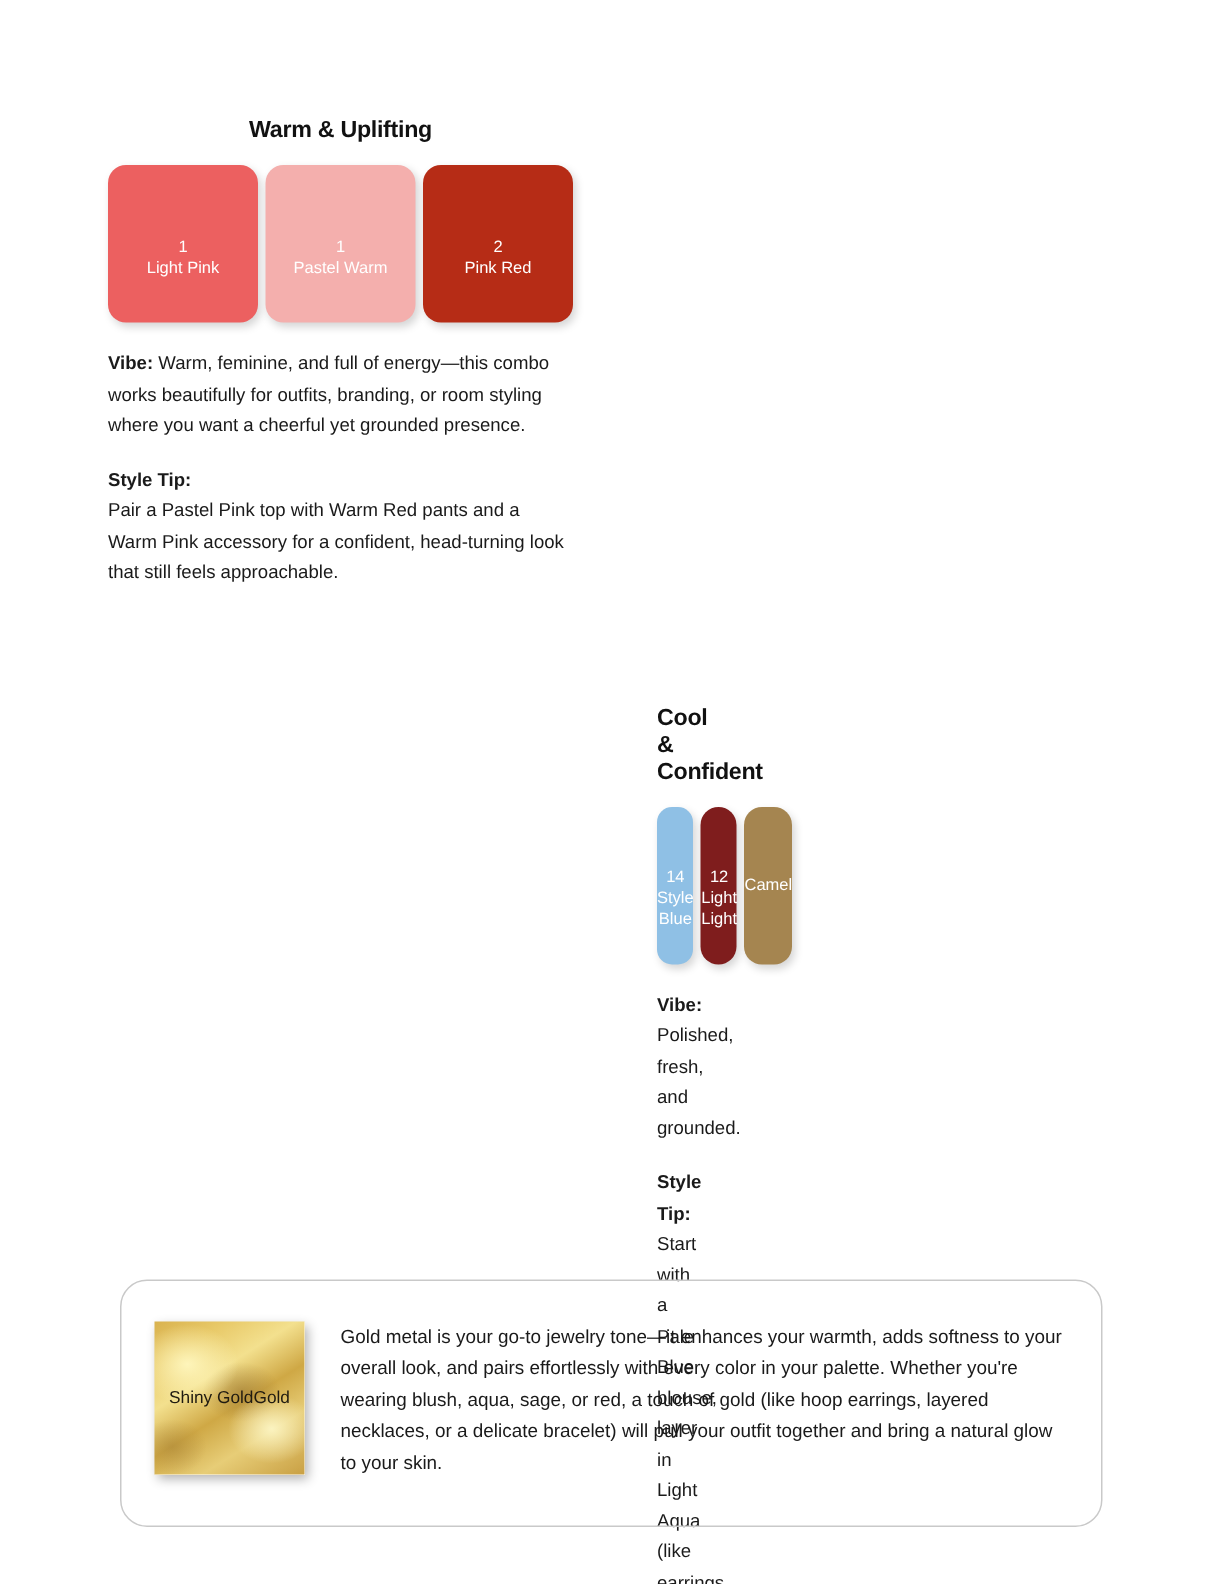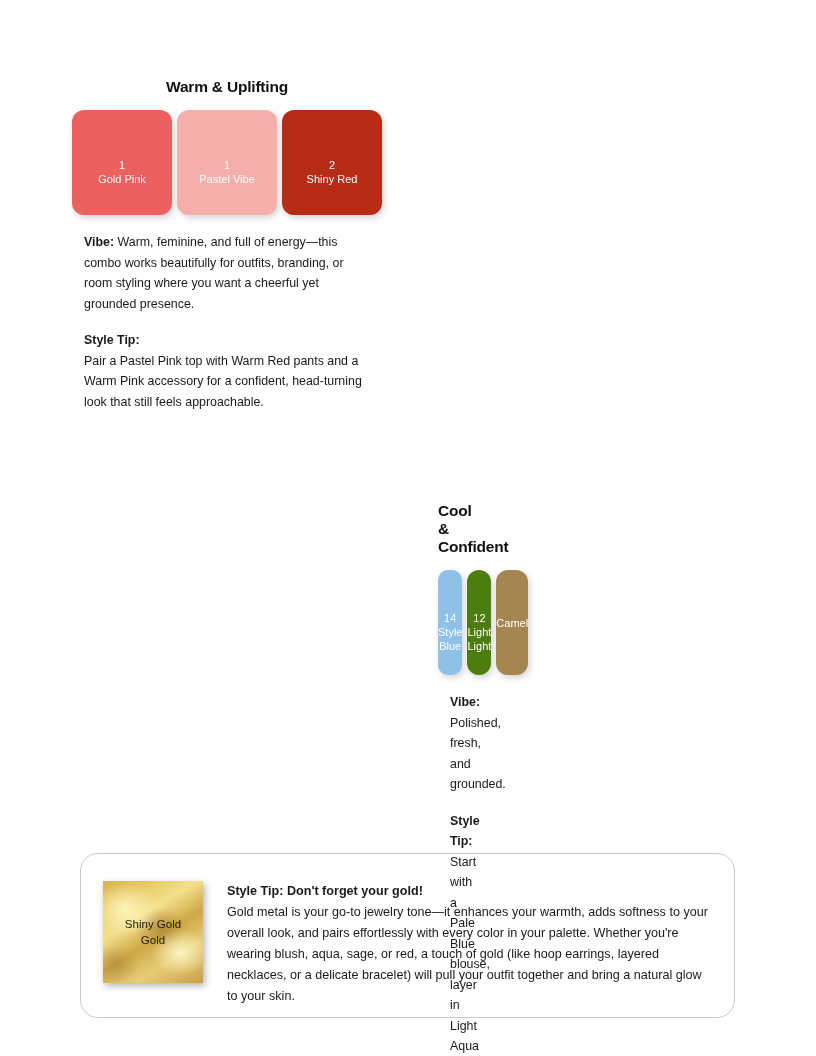--- a/index.html
+++ b/index.html
@@ -78,21 +78,21 @@
     line-height: 14px;
   }
   .swatch.no-num { padding-top: 0; }
 
   .blurb {
     margin-top: 17px;
     font-size: 12.4px;
     line-height: 20.5px;
     color: #1a1a1a;
   }
-  .blurb p { margin: 12px; }
+  .blurb p { margin: 0; }
   .blurb p + p { margin-top: 16px; }
   .blurb b { font-weight: bold; }
 
   
   .gold-card {
     position: absolute;
     left: 80px;
     top: 853px;
     width: 655px;
     height: 165px;
@@ -110,21 +110,21 @@
     background:
       radial-gradient(ellipse 55% 42% at 22% 28%, rgba(255,247,190,0.95) 0%, rgba(255,247,190,0) 62%),
       radial-gradient(ellipse 48% 38% at 78% 70%, rgba(255,250,205,0.85) 0%, rgba(255,250,205,0) 60%),
       radial-gradient(ellipse 40% 30% at 58% 46%, rgba(150,115,48,0.55) 0%, rgba(150,115,48,0) 65%),
       radial-gradient(ellipse 35% 28% at 12% 82%, rgba(160,124,52,0.45) 0%, rgba(160,124,52,0) 65%),
       linear-gradient(148deg, #d9b24f 0%, #e8c968 18%, #f3e08e 36%, #cfa845 55%, #e7cd77 74%, #c9a044 100%);
     box-shadow: 2px 3px 7px rgba(0,0,0,0.3);
     display: flex;
     align-items: center;
     justify-content: center;
-    flex-direction: column;
+    flex-direction: row;
     color: #1f1a10;
     font-size: 11.5px;
     line-height: 16px;
     text-align: center;
   }
   .gold-text {
     margin-left: 24px;
     font-size: 12.6px;
     line-height: 21px;
     color: #1a1a1a;
@@ -138,62 +138,61 @@
 <body>
 
 <div class="page">
 
   <div class="palette-grid" id="palette-grid">
       <div class="palette-col left" style="margin-top: 78px;">
         <div class="palette-title">Warm &amp; Uplifting</div>
         <div class="swatch-row">
           <div class="swatch" style="background: rgb(236, 96, 96); color: rgb(255, 255, 255);">
             <span class="sw-num">1</span>
-            <span class="sw-name">Gold Pink</span>
+            <span class="sw-name">Light Pink</span>
           </div>
           <div class="swatch" style="background: rgb(244, 175, 173); color: rgb(255, 255, 255);">
             <span class="sw-num">1</span>
-            <span class="sw-name">Pastel Vibe</span>
+            <span class="sw-name">Pastel Warm</span>
           </div>
           <div class="swatch" style="background: rgb(182, 44, 22); color: rgb(255, 255, 255);">
             <span class="sw-num">2</span>
-            <span class="sw-name">Shiny Red</span>
+            <span class="sw-name">Pink Red</span>
           </div>
         </div>
         <div class="blurb">
           <p><b>Vibe:</b><span> Warm, feminine, and full of energy—this combo works beautifully for outfits, branding, or room styling where you want a cheerful yet grounded presence.</span></p>
           <p><b>Style Tip:</b><br><span>Pair a Pastel Pink top  with Warm Red  pants and a Warm Pink  accessory for a confident, head-turning look that still feels approachable.</span></p>
         </div>
       </div>
       <div class="palette-col right" style="margin-top: 78px;">
         <div class="palette-title">Cool &amp; Confident</div>
         <div class="swatch-row">
           <div class="swatch" style="background: rgb(143, 192, 229); color: rgb(255, 255, 255); border-radius: 10px;">
             <span class="sw-num">14</span>
             <span class="sw-name">Style Blue</span>
           </div>
-          <div class="swatch" style="background: #4d7c0f; color: rgb(255, 255, 255);">
+          <div class="swatch" style="background: #7f1d1d; color: rgb(255, 255, 255);">
             <span class="sw-num">12</span>
             <span class="sw-name">Light Light</span>
           </div>
           <div class="swatch no-num" style="background: rgb(165, 133, 80); color: rgb(255, 255, 255);">
             <span class="sw-name">Camel</span>
           </div>
         </div>
         <div class="blurb">
           <p><b>Vibe:</b><span> Polished, fresh, and grounded.</span></p>
           <p><b>Style Tip:</b><span> Start with a Pale Blue blouse, layer in Light Aqua (like earrings or scarf), and anchor the look with camel trousers or a handbag. Ideal for modern office wear, Zoom calls, or daytime speaking gigs.</span></p>
         </div>
       </div>
     </div>
 
   <div class="gold-card">
     <div class="gold-swatch">
       <span>Shiny Gold</span>
       <span>Gold</span>
     </div>
     <div class="gold-text">
-      <span class="gold-head">Style Tip: Don't forget your gold!</span>
       <span>Gold metal is your go-to jewelry tone—it enhances your warmth, adds softness to your overall look, and pairs effortlessly with every color in your palette. Whether you're wearing blush, aqua, sage, or red, a touch of gold (like hoop earrings, layered necklaces, or a delicate bracelet) will pull your outfit together and bring a natural glow to your skin.</span>
     </div>
   </div>
 
 </div>
 
 </body></html>

